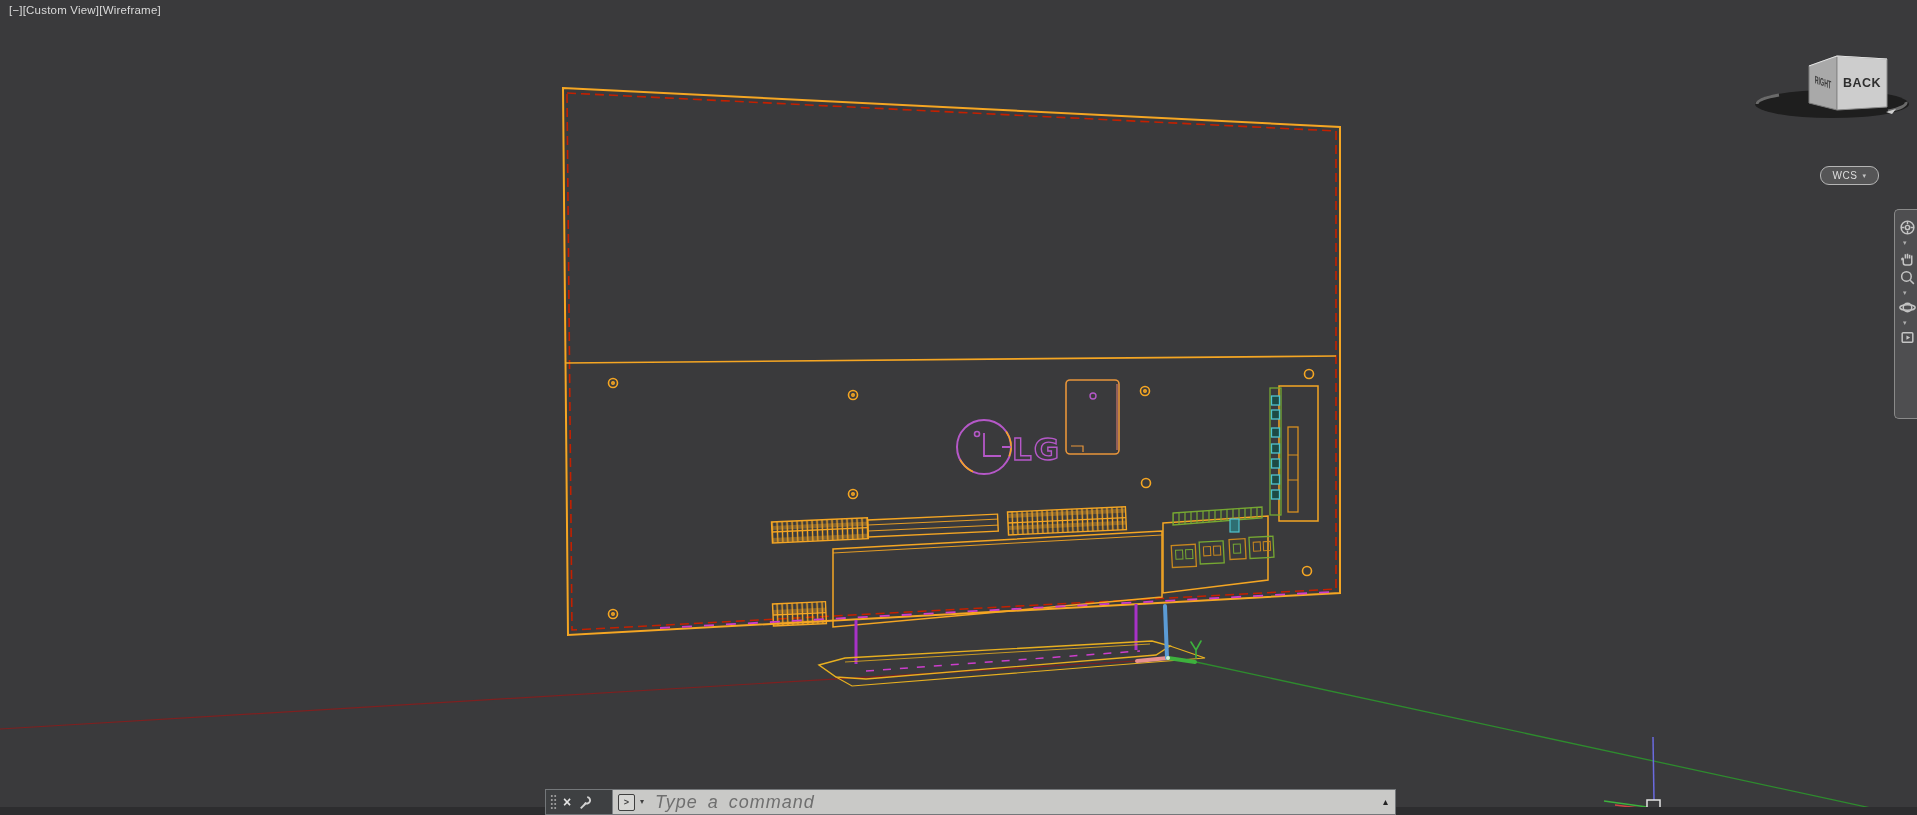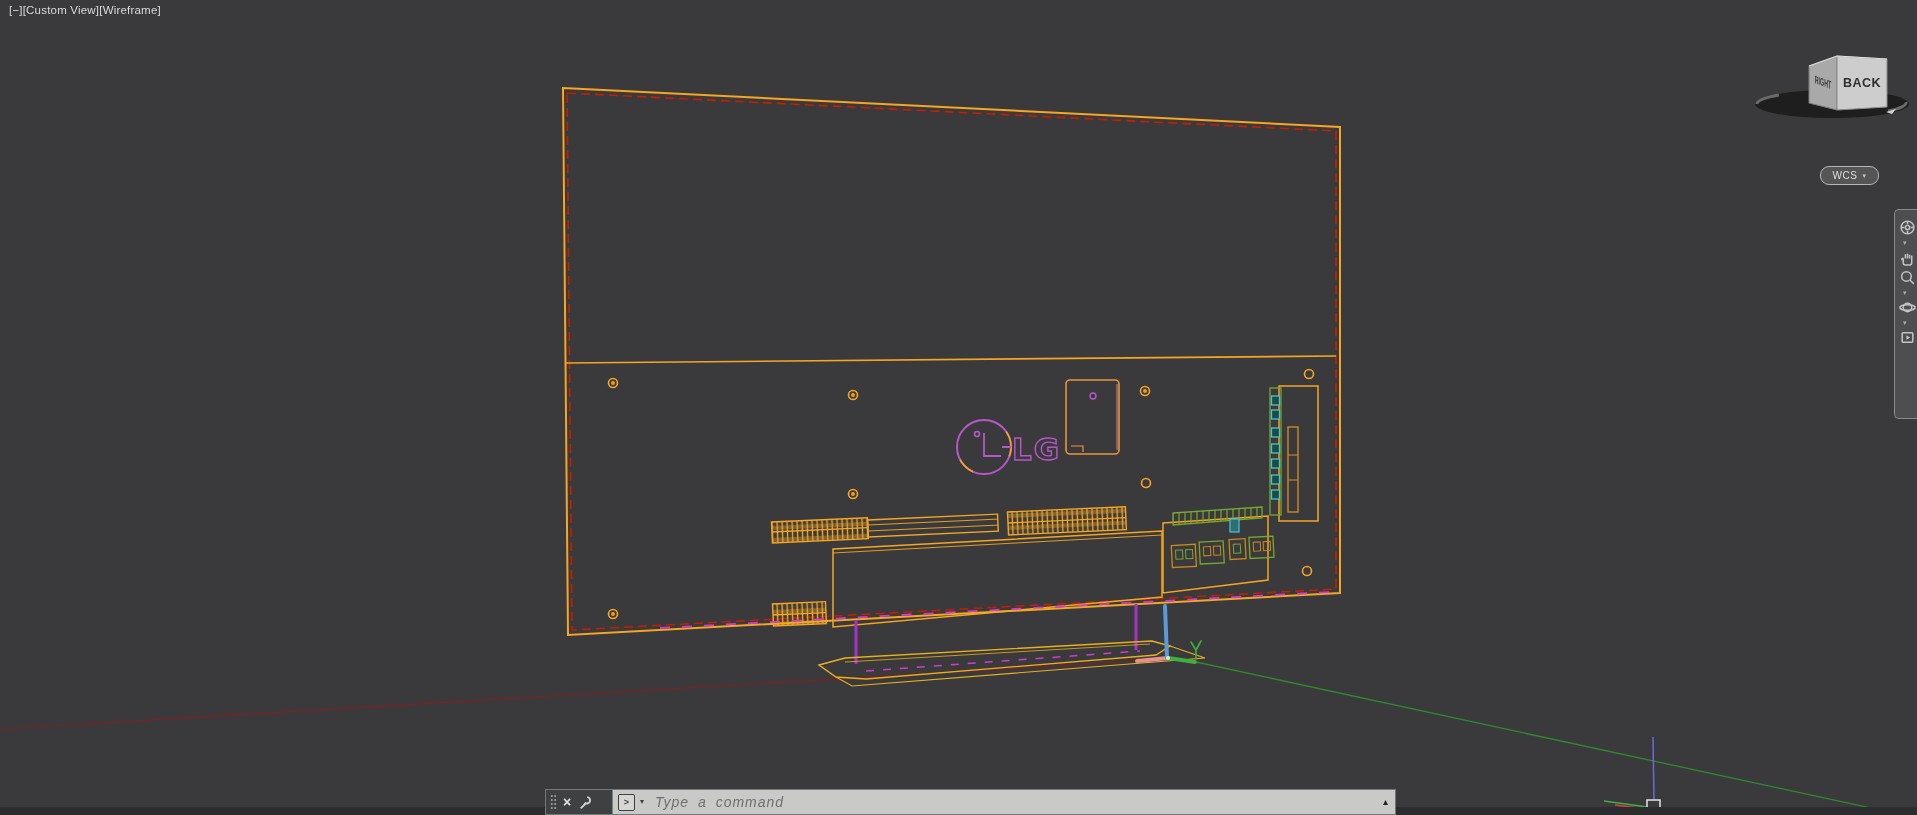--- a/index.html
+++ b/index.html
@@ -58,21 +58,21 @@
     flex:1;display:flex;align-items:center;gap:5px;padding-left:5px;background:#c9c9c7;
   }
   .cmd-promptbox{
     width:15px;height:15px;border:1.6px solid #3f3f3f;border-radius:2px;
     display:flex;align-items:center;justify-content:center;
     font-size:9px;font-weight:bold;color:#3f3f3f;background:#d6d6d4;
   }
   .cmd-caret{font-size:8px;color:#3f3f3f;line-height:1;}
   .cmd-input{
     flex:1;border:none;outline:none;background:transparent;
-    font-family:"Liberation Sans",sans-serif;font-size:14px;color:#444;
+    font-family:"Liberation Sans",sans-serif;font-size:18px;color:#444;
     padding-left:6px;
   }
   .cmd-input::placeholder{font-style:italic;color:#6f6f6f;letter-spacing:1px;word-spacing:4px;}
   .cmd-recent{font-size:10px;color:#232323;padding:0 7px;cursor:pointer;line-height:1;}
 </style>
 </head>
 <body>
 
 <div class="vp-controls">
   <span>[−]</span>

